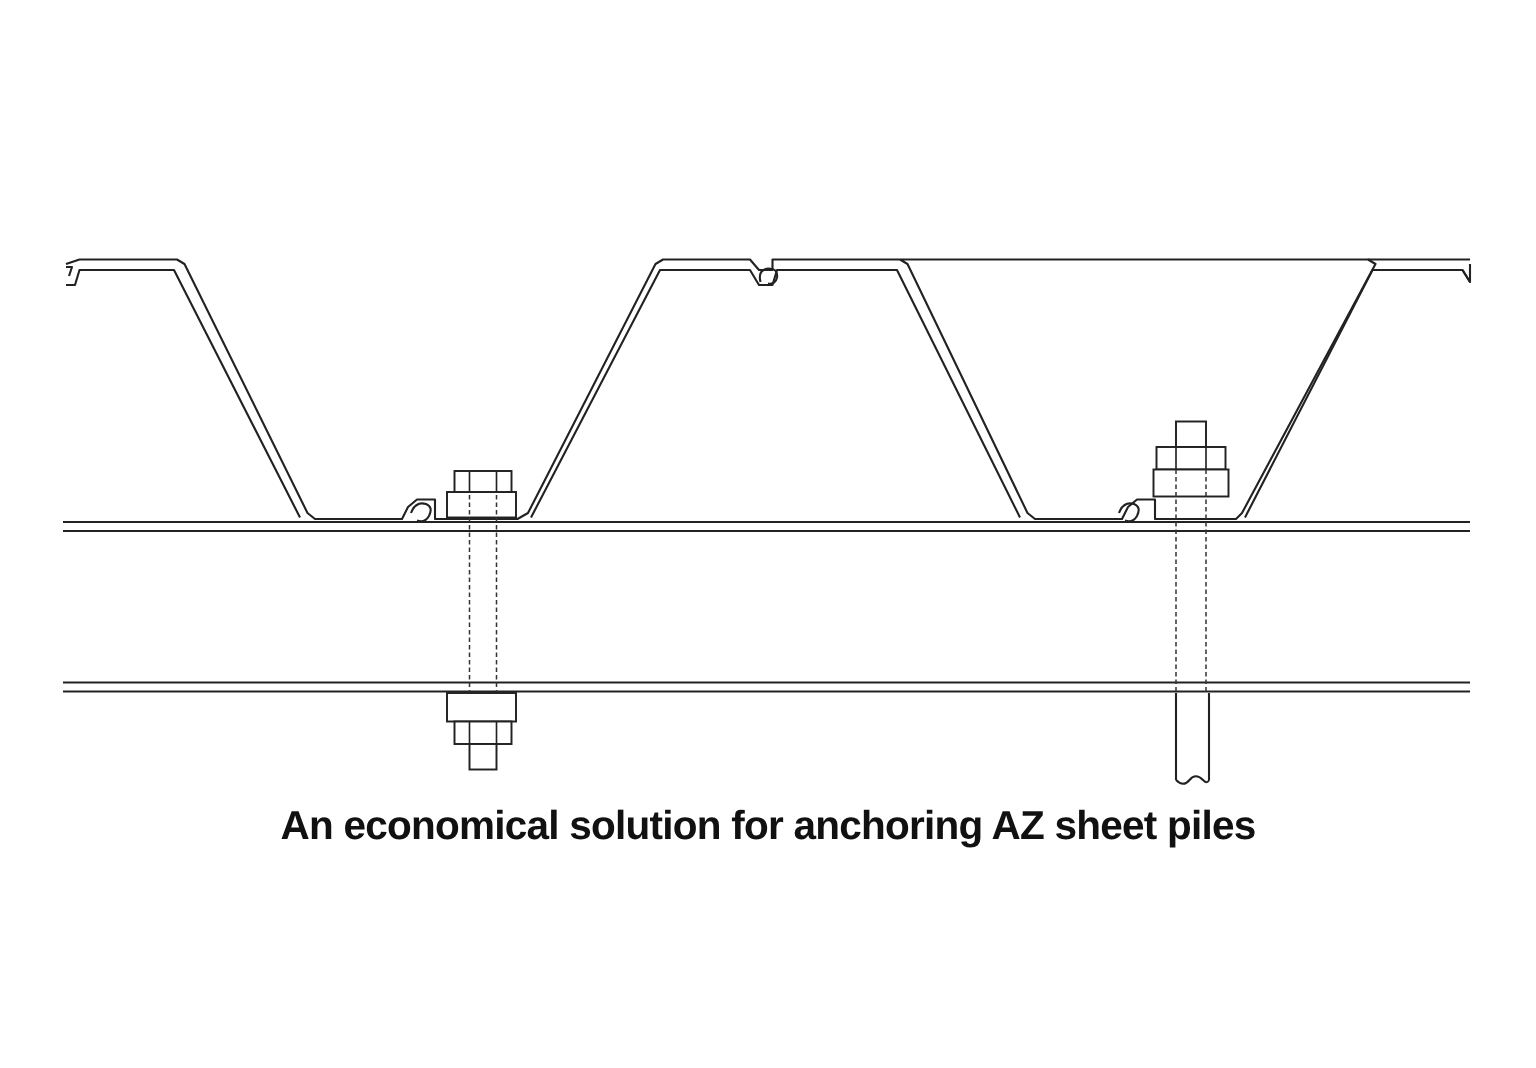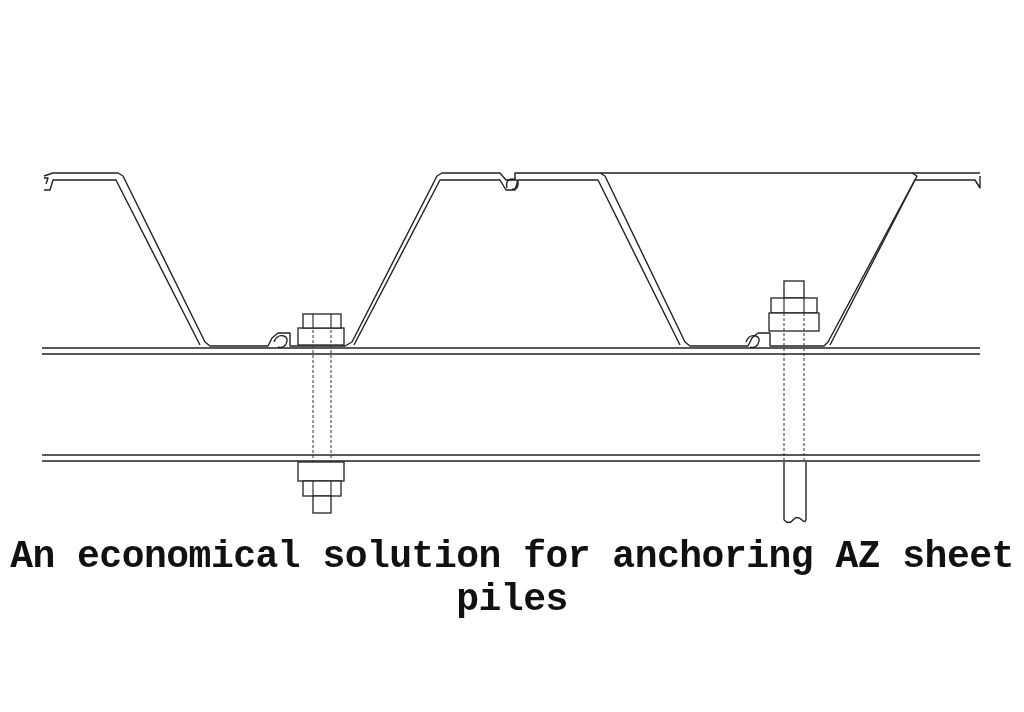--- a/index.html
+++ b/index.html
@@ -1,22 +1,22 @@
 <!DOCTYPE html>
 <html><head>
 <meta charset="utf-8">
 <style>
   html, body { margin: 0; padding: 0; background: #ffffff; }
   body { width: 1024px; height: 712px; position: relative; overflow: hidden; }
   #diagram { position: absolute; left: 0; top: 0; width: 1024px; height: 712px; }
   .caption {
     position: absolute; left: 0; top: 535px; width: 1024px;
     text-align: center;
-    font-family: Liberation Mono, monospace;
-    font-weight: bold; font-size: 38px; letter-spacing: -0.5px;
+    font-family: Liberation Sans, sans-serif;
+    font-weight: bold; font-size: 27px; letter-spacing: -0.5px;
     color: #111111;
   }
   .ln { fill: none; stroke: #222; stroke-width: 1.4; stroke-linejoin: round; }
   .th { fill: none; stroke: #222; stroke-width: 1.1; }
   .dash { fill: none; stroke: #333; stroke-width: 1; stroke-dasharray: 3 2; }
   .nut { fill: #fff; stroke: #222; stroke-width: 1.3; }
 </style>
 </head>
 <body>
 

